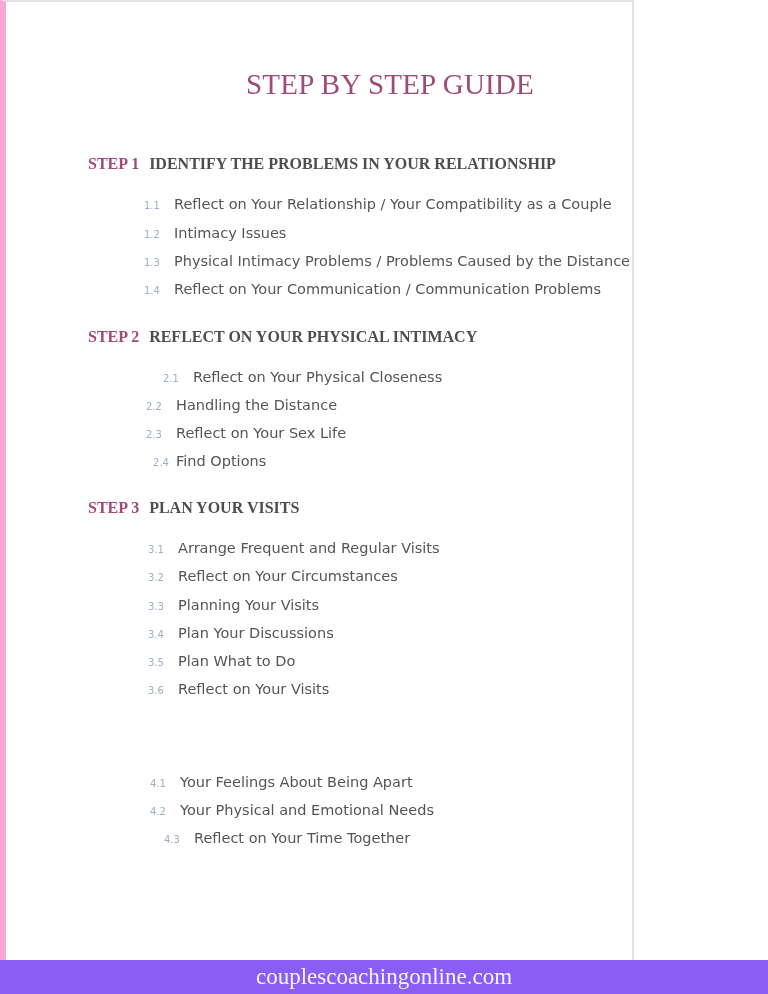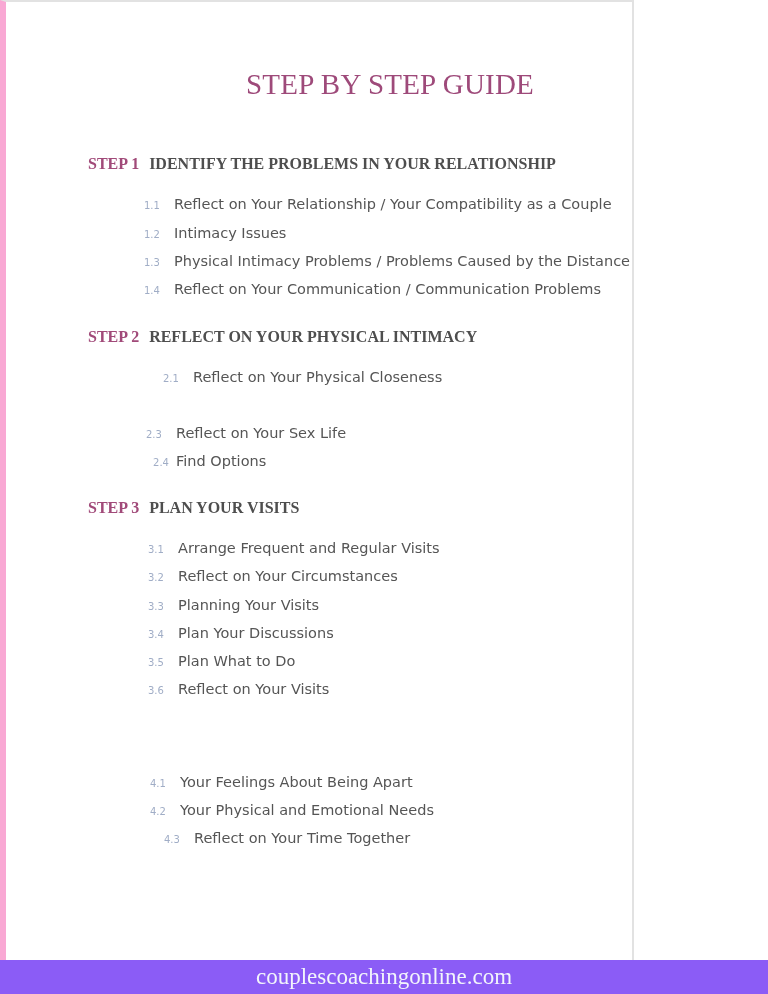--- a/index.html
+++ b/index.html
@@ -51,20 +51,21 @@
   </div>
   <div class="item" style="left:138px; top:194px;"><span class="inum">1.1</span><span>Reflect on Your Relationship / Your Compatibility as a Couple</span></div>
   <div class="item" style="left:138px; top:223px;"><span class="inum">1.2</span><span>Intimacy Issues</span></div>
   <div class="item" style="left:138px; top:251px;"><span class="inum">1.3</span><span>Physical Intimacy Problems / Problems Caused by the Distance</span></div>
   <div class="item" style="left:138px; top:279px;"><span class="inum">1.4</span><span>Reflect on Your Communication / Communication Problems</span></div>
 
   <div class="step" style="top:326px;">
     <span class="num">STEP 2</span><span class="head">REFLECT ON YOUR PHYSICAL INTIMACY</span>
   </div>
   <div class="item" style="left:157px; top:367px;"><span class="inum">2.1</span><span>Reflect on Your Physical Closeness</span></div>
+  <div class="item" style="left:140px; top:395px;"><span class="inum">2.2</span><span>Handling the Distance</span></div>
   <div class="item" style="left:140px; top:423px;"><span class="inum">2.3</span><span>Reflect on Your Sex Life</span></div>
   <div class="item" style="left:140px; top:451px;text-align:center;"><span class="inum">2.4</span><span>Find Options</span></div>
 
   <div class="step" style="top:497px;">
     <span class="num">STEP 3</span><span class="head">PLAN YOUR VISITS</span>
   </div>
   <div class="item" style="left:142px; top:538px;"><span class="inum">3.1</span><span>Arrange Frequent and Regular Visits</span></div>
   <div class="item" style="left:142px; top:566px;"><span class="inum">3.2</span><span>Reflect on Your Circumstances</span></div>
   <div class="item" style="left:142px; top:595px;"><span class="inum">3.3</span><span>Planning Your Visits</span></div>
   <div class="item" style="left:142px; top:623px;"><span class="inum">3.4</span><span>Plan Your Discussions</span></div>

